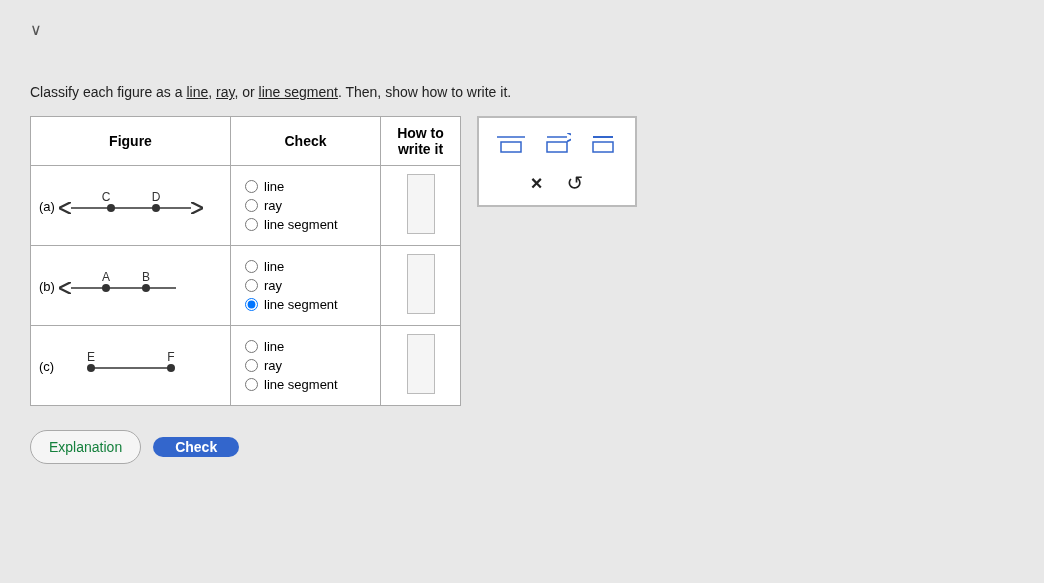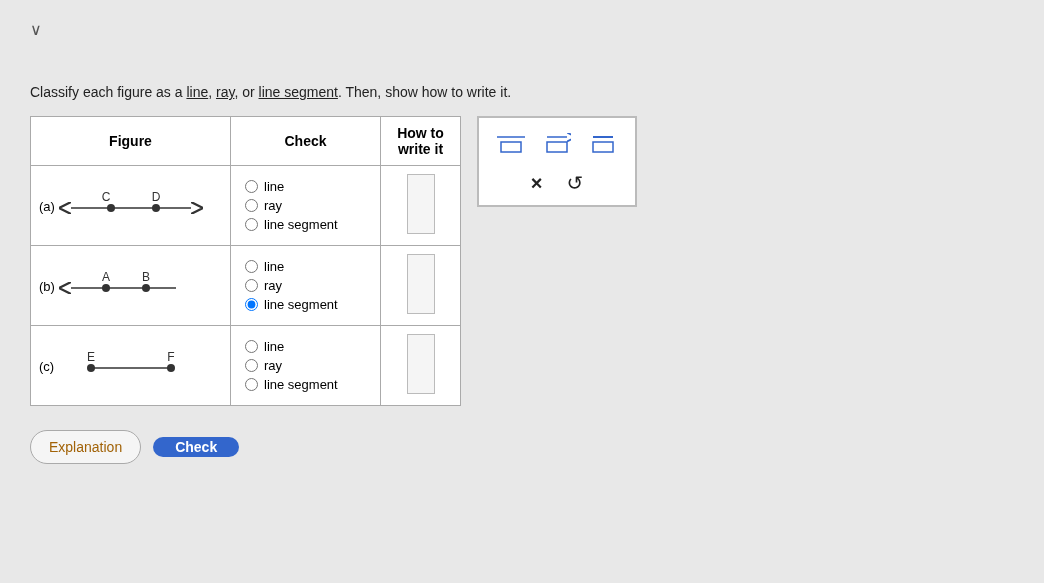--- a/index.html
+++ b/index.html
@@ -164,21 +164,21 @@
       align-items: center;
     }
 
     .btn-explanation {
       border: 1px solid #aaa;
       background: #f5f5f5;
       border-radius: 20px;
       padding: 8px 18px;
       font-size: 14px;
       cursor: pointer;
-      color: #a16207;
+      color: #15803d;
     }
 
     .btn-check {
       border: none;
       background: #3366cc;
       border-radius: 20px;
       padding: 2px 22px;
       font-size: 14px;
       cursor: pointer;
       color: #fff;

